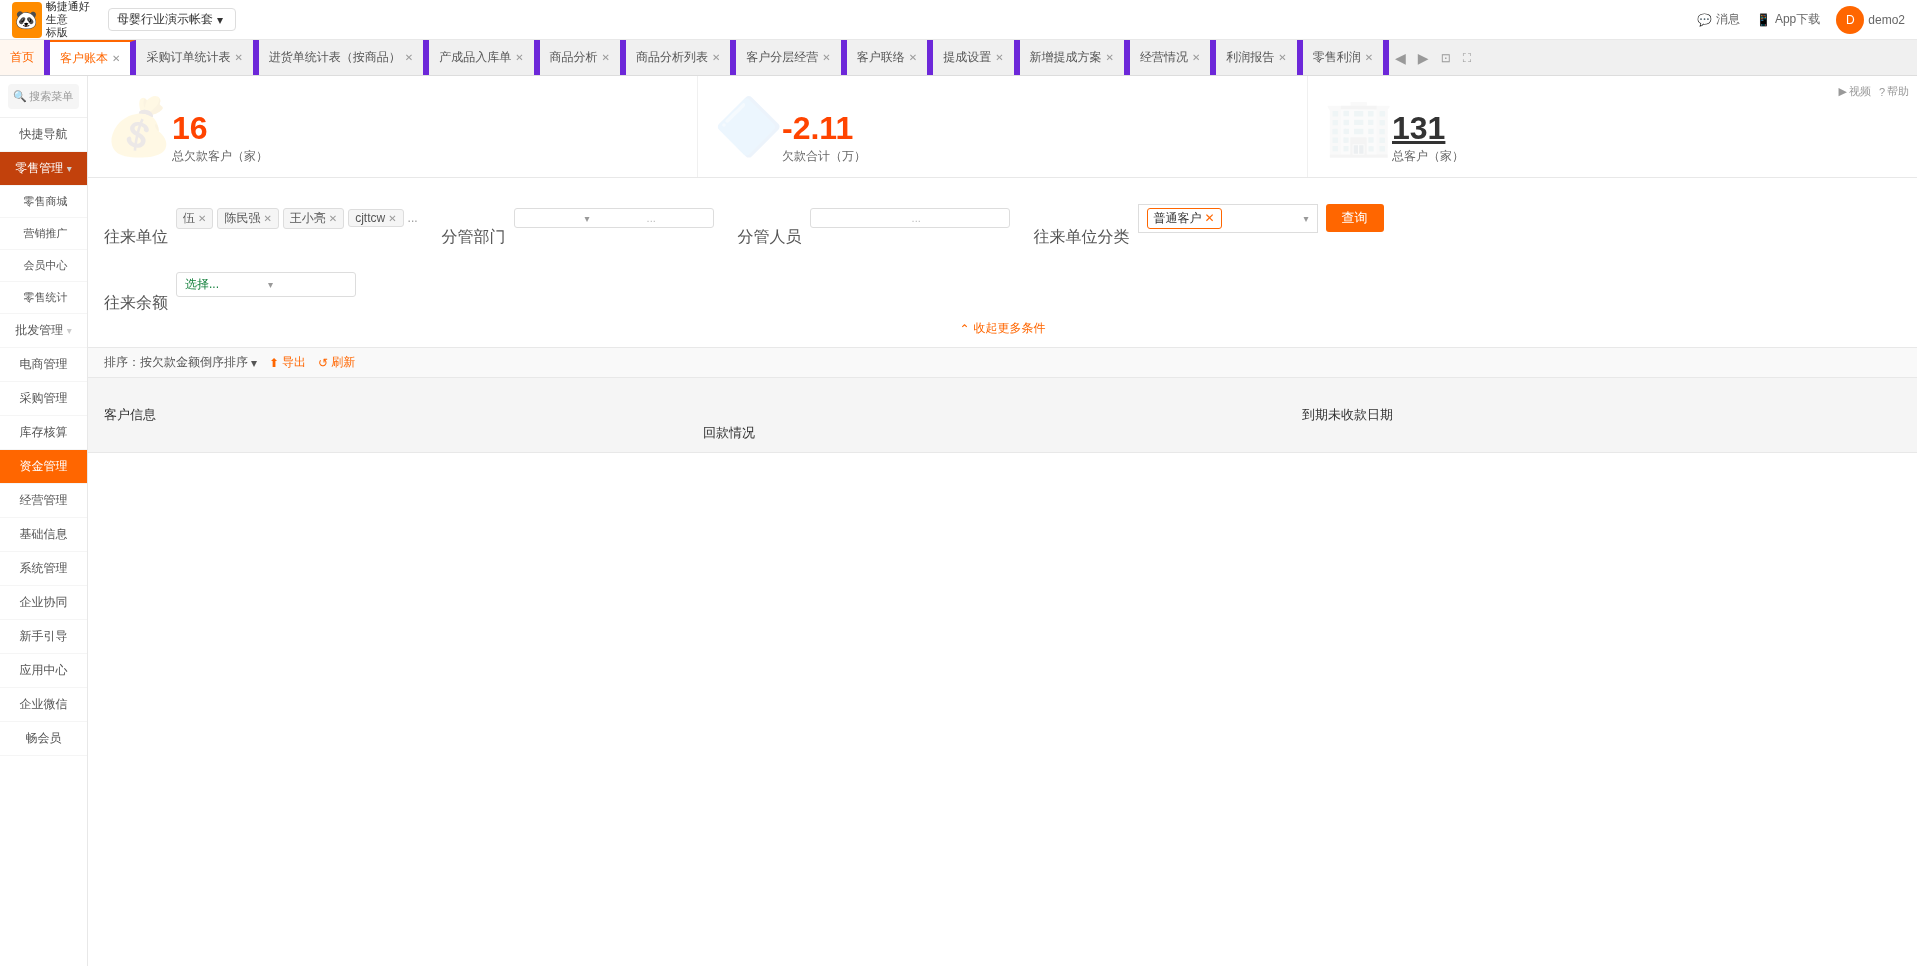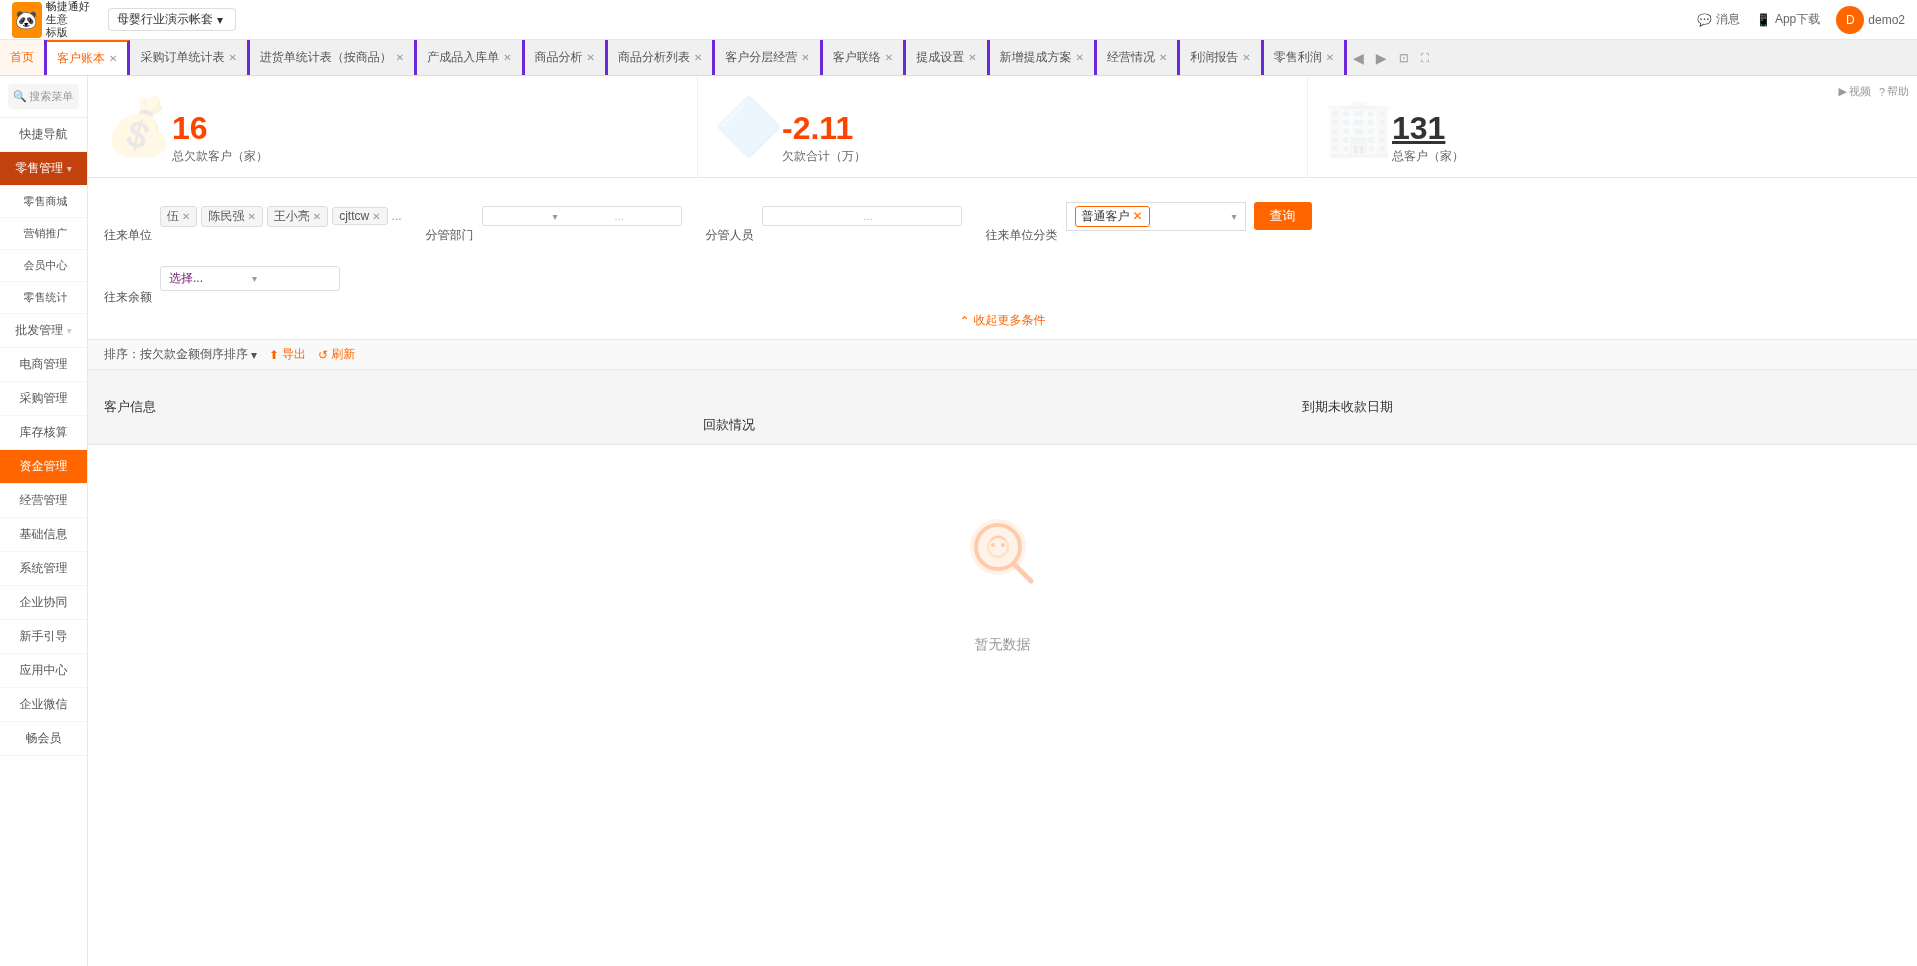--- a/index.html
+++ b/index.html
@@ -19,21 +19,21 @@
     .top-icon-btn { display: flex; align-items: center; gap: 4px; color: #666; font-size: 12px; cursor: pointer; }
     .user-avatar { width: 28px; height: 28px; border-radius: 50%; background: #ff6600; display: flex; align-items: center; justify-content: center; color: #fff; font-size: 12px; }
 
     
     .tab-bar {
       display: flex; align-items: center; background: #f0f0f0; height: 36px; flex-shrink: 0;
       border-bottom: 1px solid #ddd; overflow: hidden;
     }
     .tab-item {
       display: flex; align-items: center; padding: 0 10px; height: 36px; font-size: 12px;
-      color: #555; cursor: pointer; border-right: 3px solid #6d28d9; white-space: nowrap;
+      color: #555; cursor: pointer; border-right: 6px solid #6d28d9; white-space: nowrap;
       background: #f0f0f0; flex-shrink: 0;
     }
     .tab-item.active { background: #fff; color: #ff6600; border-top: 2px solid #ff6600; }
     .tab-item .tab-close { margin-left: 4px; color: #999; font-size: 10px; }
     .tab-item:first-child { background: #fff7f0; color: #ff6600; }
     .tab-nav-btn { padding: 0 6px; height: 36px; display: flex; align-items: center; cursor: pointer; color: #999; background: #f0f0f0; border: none; font-size: 14px; }
 
     
     .main-layout { display: flex; flex: 1; overflow: hidden; }
 
@@ -63,21 +63,21 @@
     .stat-value.black { color: #333; text-decoration: underline; }
     .stat-label { font-size: 12px; color: #666; margin-top: 4px; }
 
     
     .top-help { position: absolute; top: 8px; right: 8px; display: flex; gap: 8px; }
     .help-btn { font-size: 11px; color: #999; cursor: pointer; display: flex; align-items: center; gap: 2px; }
 
     
     .filter-area { background: #fff; padding: 10px 16px; border-bottom: 1px solid #e8e8e8; flex-shrink: 0; }
     .filter-row { display: flex; align-items: center; flex-wrap: wrap; gap: 8px; margin-bottom: 6px; }
-    .filter-label { font-size: 12px; color: #555; white-space: nowrap; margin-top: 39px; }
+    .filter-label { font-size: 16px; color: #555; white-space: nowrap; margin-top: 39px; }
     .filter-tags { display: flex; align-items: center; gap: 4px; flex-wrap: wrap; }
     .filter-tag {
       display: flex; align-items: center; background: #f5f5f5; border: 1px solid #ddd;
       border-radius: 3px; padding: 1px 6px; font-size: 12px; color: #555;
     }
     .filter-tag .tag-close { margin-left: 3px; color: #999; cursor: pointer; font-size: 10px; }
     .filter-more { color: #999; cursor: pointer; font-size: 12px; }
     .filter-select {
       display: flex; align-items: center; border: 1px solid #ddd; border-radius: 3px;
       padding: 3px 8px; font-size: 12px; color: #555; cursor: pointer; background: #fff; min-width: 120px;
@@ -363,21 +363,21 @@
           </div>
           <span class="arrow" style="margin-left:auto; color:#999; font-size:10px;">▾</span>
         </div>
 
         <button class="query-btn">查询</button>
       </div>
 
       <div class="filter-row">
         <span class="filter-label">往来余额</span>
         <div class="filter-select" style="width:180px;">
-          <span style="color:#701a75;">选择...</span>
+          <span style="color:#15803d;">选择...</span>
           <span class="arrow">▾</span>
         </div>
       </div>
 
       <div class="collapse-btn">
         <span>⌃</span>
         <span>收起更多条件</span>
       </div>
     </div>
 
@@ -398,30 +398,16 @@
       </div>
     </div>
 
     <div class="table-area">
       <div class="table-header">
         <div class="table-col table-col-1">客户信息</div>
         <div class="table-col table-col-3">回款情况</div>
         <div class="table-col table-col-4">到期未收款日期</div>
       </div>
 
-      <div class="empty-state">
-        <div class="empty-icon">
-          <svg width="100" height="100" viewBox="0 0 100 100" fill="none" xmlns="http://www.w3.org/2000/svg">
-            <circle cx="45" cy="42" r="28" fill="#ffd4b3" opacity="0.5"></circle>
-            <circle cx="45" cy="42" r="22" fill="none" stroke="#ffaa77" stroke-width="4"></circle>
-            <line x1="62" y1="60" x2="78" y2="76" stroke="#ffaa77" stroke-width="5" stroke-linecap="round"></line>
-            <circle cx="45" cy="42" r="10" fill="none" stroke="#ffcc99" stroke-width="2"></circle>
-            <path d="M38 35 Q45 28 52 35" stroke="#ffaa77" stroke-width="2" fill="none"></path>
-            <circle cx="40" cy="40" r="2" fill="#ffaa77"></circle>
-            <circle cx="50" cy="40" r="2" fill="#ffaa77"></circle>
-          </svg>
-        </div>
-        <div class="empty-text">暂无数据</div>
-      </div>
     </div>
 
   </div>
 </div>
 
 </body></html>

